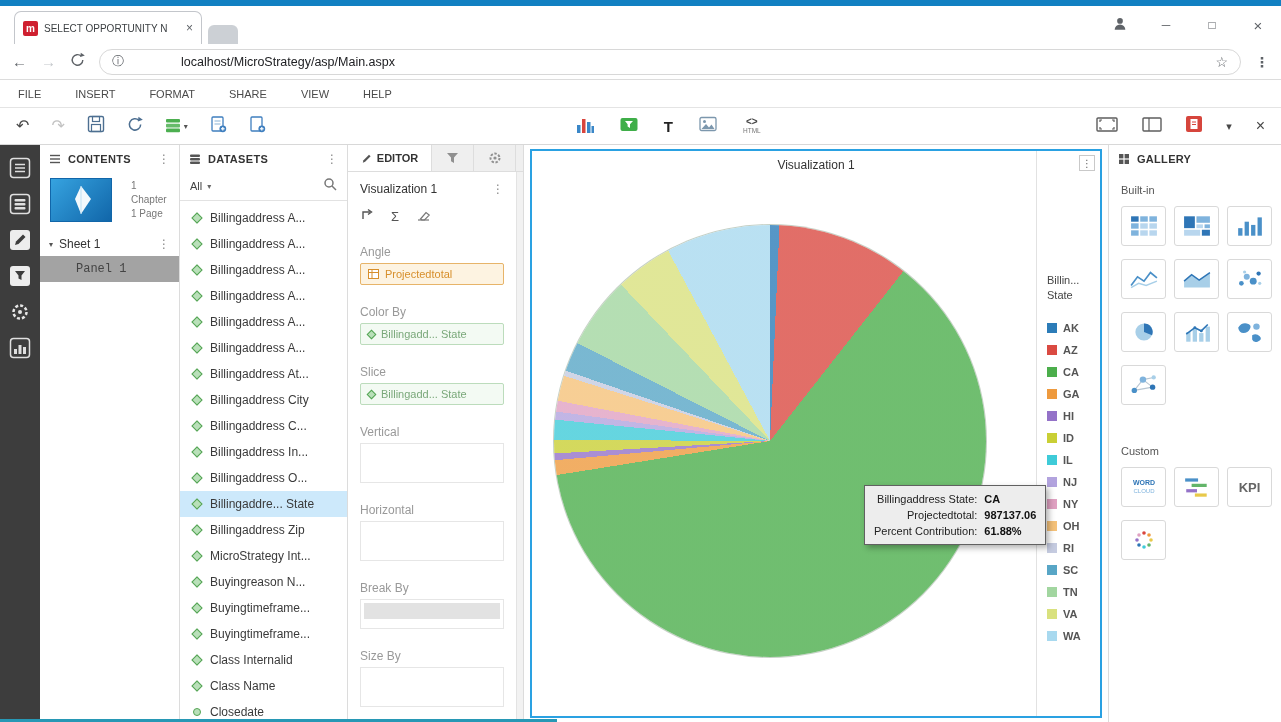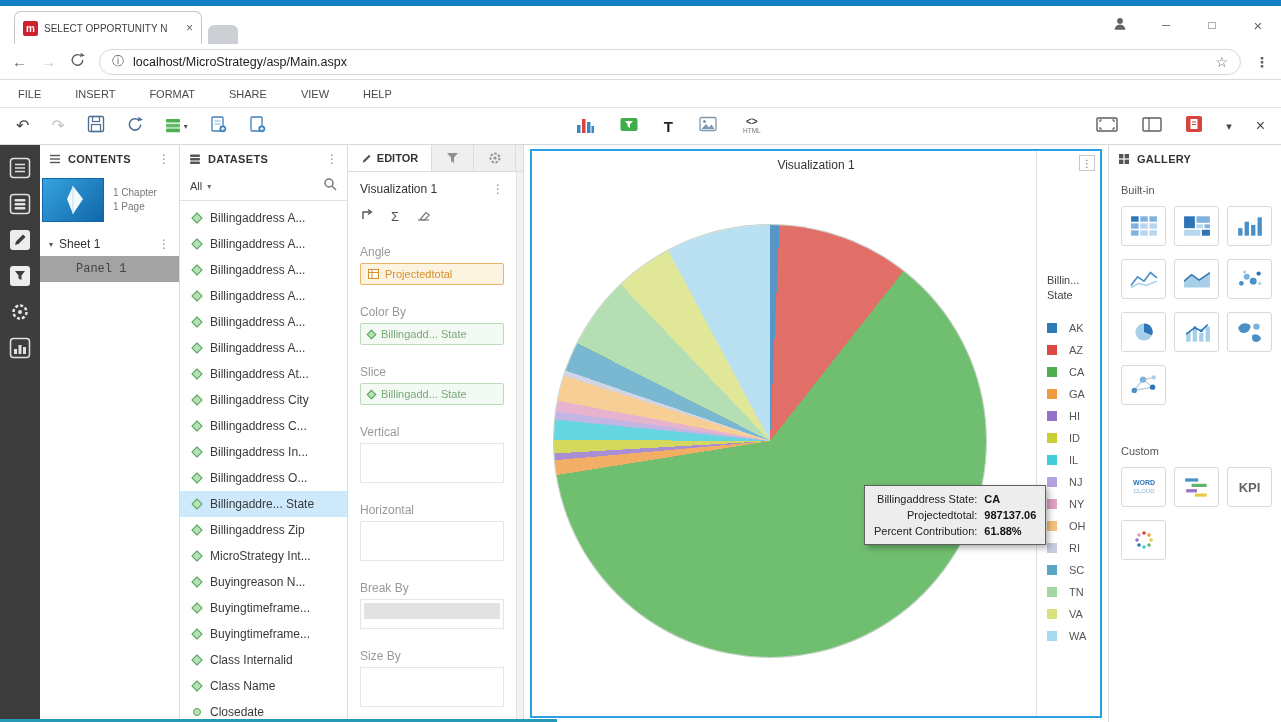--- a/index.html
+++ b/index.html
@@ -15,21 +15,21 @@
 .tab-stub{width:30px;height:19px;background:#ccd0d5;border-radius:6px 6px 0 0;margin-left:6px;}
 .wincontrols{position:absolute;right:0;top:0;height:38px;display:flex;align-items:center;}
 .winbtn{width:46px;text-align:center;color:#5f6368;font-size:12px;}
 .winbtn.close{font-size:15px;}
 
 .addressbar{height:36px;background:#fff;border-bottom:1px solid #dcdcdc;display:flex;align-items:center;padding:0 12px;gap:14px;flex:none;}
 .nav-glyph{font-size:15px;color:#5f6368;line-height:1;}
 .nav-glyph.disabled{color:#c4c7cb;}
 .omnibox{flex:1;height:26px;border:1px solid #d8d8d8;border-radius:13px;display:flex;align-items:center;padding:0 12px;gap:9px;font-size:12.5px;color:#202124;background:#fff;}
 .omnibox .info{color:#5f6368;font-size:12px;}
-.omnibox .url{flex:1;white-space:nowrap;overflow:hidden;}
+.omnibox .url{flex:1;white-space:nowrap;overflow:hidden;margin-left:48px;}
 .omnibox .star{color:#5f6368;font-size:14px;}
 .menu3{color:#5f6368;font-size:14px;font-weight:bold;}
 
 .menubar{height:28px;background:#fff;border-bottom:1px solid #e4e4e4;display:flex;align-items:center;gap:34px;padding-left:18px;flex:none;}
 .menu-item{font-size:11px;color:#4a4a4a;}
 
 .toolbar{height:37px;background:#fff;border-bottom:1px solid #d8d8d8;display:flex;align-items:center;padding:0 16px;flex:none;}
 .tb-group{display:flex;align-items:center;gap:22px;}
 .tb-glyph{font-size:16px;color:#474747;line-height:1;}
 .tb-glyph.disabled{color:#c2c2c2;}
@@ -44,21 +44,21 @@
 
 .workspace{flex:1;display:flex;position:relative;min-height:0;}
 .iconstrip{width:40px;background:#3d3d3d;display:flex;flex-direction:column;align-items:center;padding-top:10px;gap:11px;flex:none;}
 .strip-ic{width:25px;height:25px;display:flex;align-items:center;justify-content:center;}
 .panel{background:#fff;border-right:1px solid #dcdcdc;flex:none;display:flex;flex-direction:column;min-height:0;}
 .p-head{height:27px;display:flex;align-items:center;gap:7px;padding:0 9px;flex:none;}
 .p-title{font-size:11px;font-weight:bold;color:#333;letter-spacing:.3px;}
 .p-dots{margin-left:auto;color:#8a8a8a;font-size:12px;}
 
 .contents{width:140px;}
-.thumb-row{display:flex;align-items:center;gap:9px;padding:6px 10px 10px 2px;}
+.thumb-row{display:flex;align-items:center;gap:19px;padding:6px 10px 10px 10px;}
 .thumb{width:62px;height:44px;background:linear-gradient(135deg,#36a3e0,#1166a9);border:1px solid #1166a9;display:flex;align-items:center;justify-content:center;flex:none;}
 .thumb-cap{font-size:10px;color:#777;line-height:14px;}
 .sheet-row{height:24px;display:flex;align-items:center;gap:6px;padding:0 9px;}
 .sheet-caret{font-size:8px;color:#555;}
 .sheet-lbl{font-size:12px;color:#333;}
 .panel-row{height:26px;display:flex;align-items:center;padding-left:36px;background:#a3a3a3;font-size:12px;color:#444;font-family:Liberation Mono, monospace;}
 
 .datasets{width:168px;}
 .ds-filter{height:29px;border-bottom:1px solid #e2e2e2;display:flex;align-items:center;padding:0 10px;gap:5px;flex:none;}
 .ds-filter .all{font-size:11px;color:#444;}
@@ -93,21 +93,21 @@
 .slot-bar{height:16px;background:#e2e2e2;}
 
 .canvas{flex:1;background:#fff;position:relative;min-width:0;border-right:none;}
 .vizcard{position:absolute;left:6px;top:4px;right:6px;bottom:4px;border:2px solid #2aa1e2;background:#fff;}
 .vc-title{text-align:center;font-size:12px;color:#333;margin-top:7px;}
 .vc-menu{position:absolute;top:4px;right:5px;width:16px;height:16px;border:1px solid #c9c9c9;display:flex;align-items:center;justify-content:center;color:#666;font-size:10px;background:#fff;}
 .pie{position:absolute;left:22px;top:74px;width:432px;height:432px;border-radius:50%;box-shadow:0 0 0 1px rgba(90,120,90,.35);}
 .legend{position:absolute;top:0;right:0;bottom:0;width:64px;border-left:1px solid #e2e2e2;padding:122px 0 0 10px;}
 .lg-title{font-size:11px;color:#444;line-height:15px;}
 .lg-items{margin-top:14px;display:flex;flex-direction:column;}
-.lg-row{height:22px;display:flex;align-items:center;gap:12px;}
+.lg-row{height:22px;display:flex;align-items:center;gap:6px;font-weight:bold;}
 .lg-sw{width:10px;height:10px;flex:none;}
 .lg-lb{font-size:11px;color:#555;}
 .tip{position:absolute;left:332px;top:334px;background:#ededed;border:1px solid #616161;box-shadow:3px 3px 6px rgba(0,0,0,.3);padding:7px 9px;display:grid;grid-template-columns:auto auto;column-gap:7px;row-gap:4px;font-size:11px;}
 .tip-l{text-align:right;color:#222;}
 .tip-v{font-weight:bold;color:#111;}
 
 .gallery{width:173px;border-right:none;border-left:1px solid #dcdcdc;}
 .gal-sub{font-size:11px;color:#555;margin:12px 0 10px 12px;}
 .gal-sub.custom{margin-top:40px;}
 .gal-grid{display:grid;grid-template-columns:repeat(3,45px);gap:13px 8px;margin-left:12px;}

